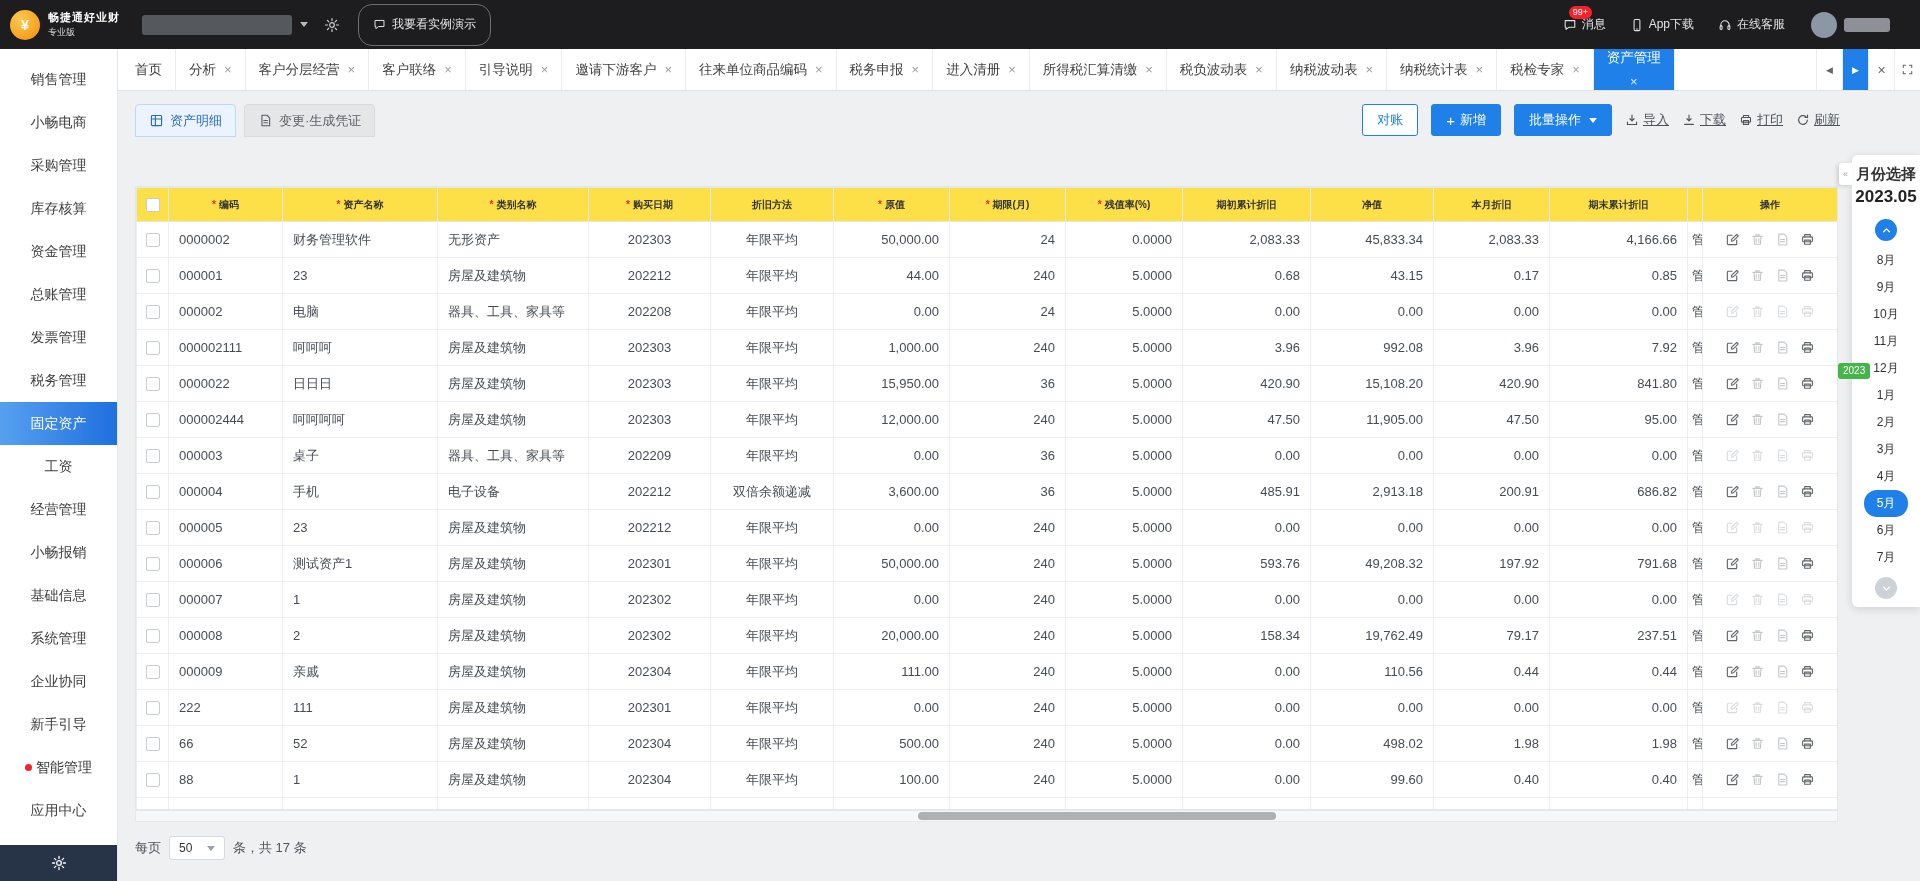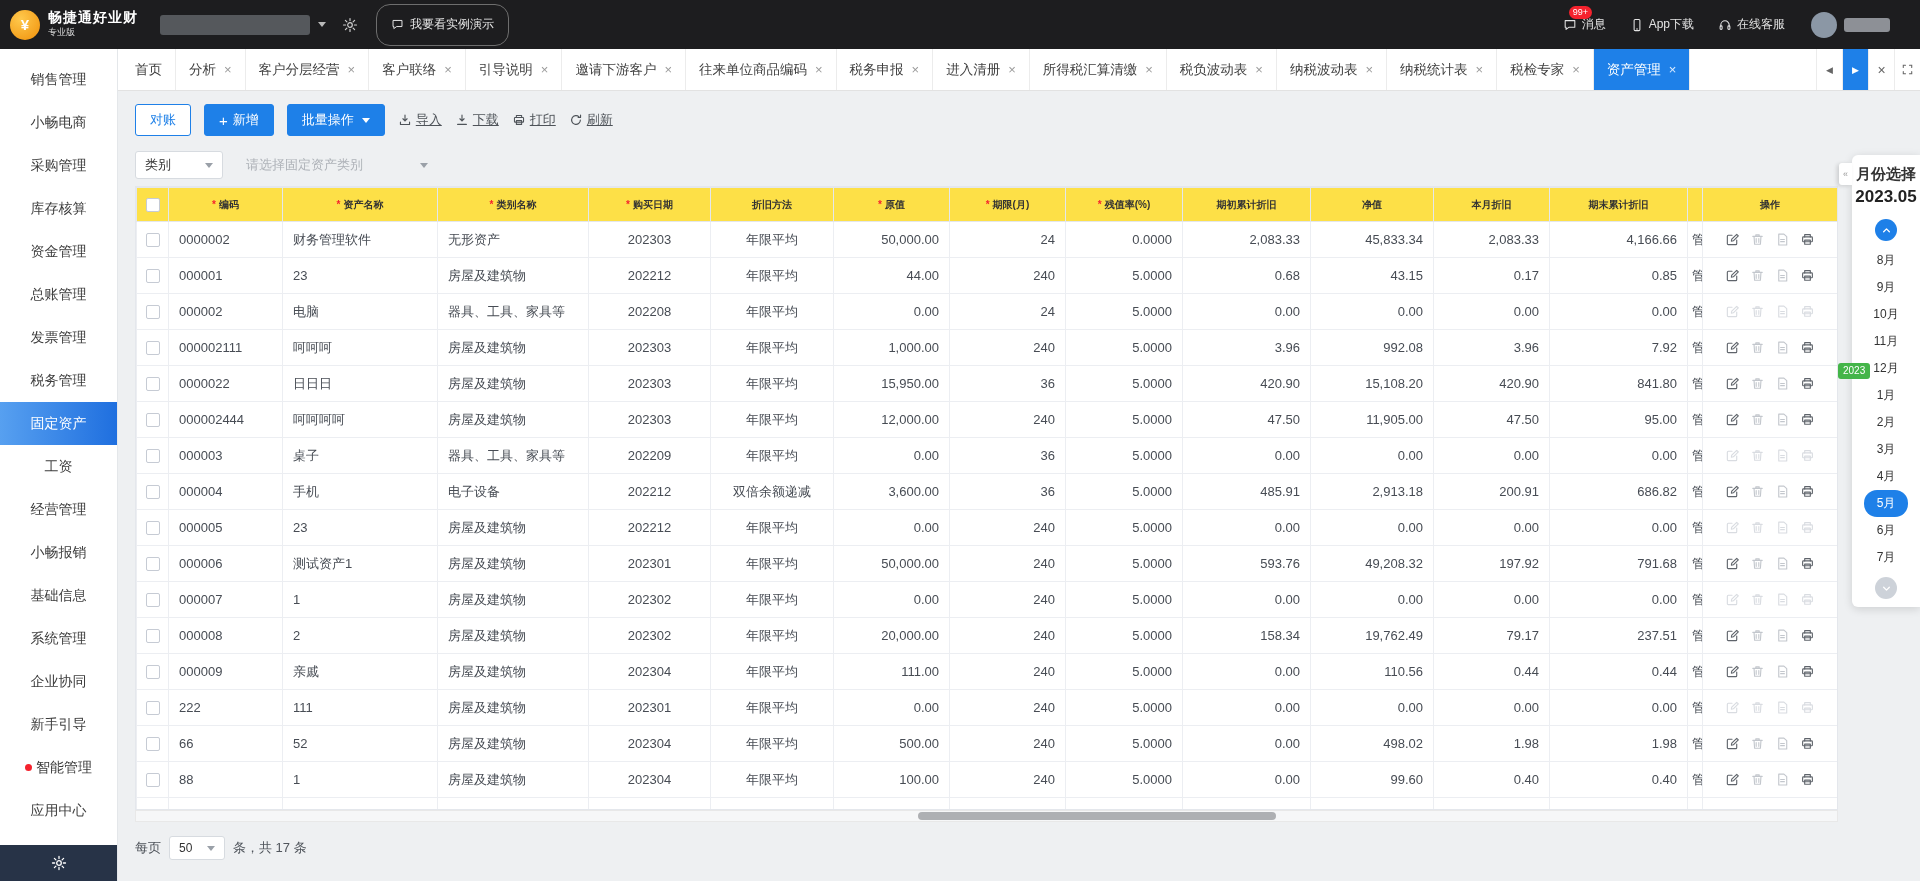--- a/index.html
+++ b/index.html
@@ -7,21 +7,21 @@
   html,body { width:1920px; height:881px; overflow:hidden;
     font-family:"Liberation Sans","DejaVu Sans",sans-serif; background:#eef0f2; }
   .app { position:relative; width:1920px; height:881px; }
 
   
   .topbar { position:absolute; top:0; left:0; width:1920px; height:49px; background:#1d1d1f;
     display:flex; align-items:center; padding:0 30px 0 10px; color:#fff; z-index:30; }
   .brand { display:flex; align-items:center; gap:8px; }
   .brand-logo { width:30px; height:30px; border-radius:50%; color:#fff; font-weight:bold; font-size:15px;
     background:radial-gradient(circle at 35% 30%, #ffc94d, #f0900a); display:flex; align-items:center; justify-content:center; }
-  .brand-title { font-size:14px; font-weight:bold; letter-spacing:1px; line-height:14px; }
+  .brand-title { font-size:11px; font-weight:bold; letter-spacing:1px; line-height:14px; }
   .brand-sub { font-size:9px; color:#d9d9d9; margin-top:2px; }
   .redacted { background:#55585c; border-radius:3px; }
   .company { width:150px; height:20px; margin-left:22px; }
   .caret { width:0; height:0; border:4px solid transparent; border-top:5px solid #b9b9b9; margin-left:8px; transform:translateY(2px); }
   .tb-gear { margin-left:16px; color:#cfcfcf; display:flex; }
   .demo-pill { display:inline-flex; align-items:center; gap:6px; height:42px; padding:0 14px; margin-left:18px;
     border-radius:14px; border:1px solid #6e6e6e; background:transparent; color:#e8e8e8; font-size:12px; cursor:pointer; }
   .tb-spacer { flex:1; }
   .tb-item { position:relative; display:inline-flex; align-items:center; gap:5px; color:#e3e3e3; font-size:12px; margin-left:24px; cursor:pointer; }
   .badge { position:absolute; top:-10px; left:6px; background:var(--red); color:#fff; font-size:9px; padding:0 4px; border-radius:7px; line-height:13px; }
@@ -37,21 +37,21 @@
   .side-item.active { background:linear-gradient(90deg,#57a0f0,#1f6fdf); color:#fff; }
   .side-dot { width:7px; height:7px; background:var(--red); border-radius:50%; flex:none; }
   .side-footer { height:36px; background:#273347; display:flex; align-items:center; justify-content:center; cursor:pointer; color:#fff; }
 
   
   .tabbar { position:absolute; top:49px; left:118px; right:0; height:42px; background:#fff;
     border-bottom:1px solid #e2e2e2; display:flex; z-index:10; }
   .tabs { display:flex; flex:1; overflow:hidden; padding-left:4px; }
   .tab { display:flex; align-items:center; gap:8px; padding:0 13px; font-size:13.5px; color:#3f3f3f;
     border-right:1px solid #ececec; white-space:nowrap; cursor:pointer; }
-  .tab.active { background:var(--accent); color:#fff; }
+  .tab.active { background:var(--accent); color:#fff;flex-direction:column; }
   .tab-close { font-size:13px; color:#9a9a9a; line-height:1; }
   .tab.active .tab-close { color:#dcecff; }
   .tab-controls { display:flex; flex:none; }
   .tc { width:26px; height:41px; background:#fff; border:none; border-left:1px solid #ececec; color:#666;
     font-size:9px; cursor:pointer; display:flex; align-items:center; justify-content:center; }
   .tc.xl { font-size:14px; }
   .tc-blue { background:var(--accent); color:#fff; }
 
   
   .content { position:absolute; top:91px; left:118px; right:0; bottom:0; }
@@ -308,20 +308,36 @@
         <svg viewBox="0 0 16 16" width="13" height="13" fill="none" stroke="currentColor" stroke-width="1.3" stroke-linecap="round">
             <path d="M2.8 5.6V2.8h2.8M10.4 2.8h2.8v2.8M13.2 10.4v2.8h-2.8M5.6 13.2H2.8v-2.8"></path>
           </svg>
       </button>
     </div>
   </div>
 
   <main class="content">
 
     <div class="toolbar-row">
+      <div class="subtabs">
+          <div class="subtab active">
+            <svg viewBox="0 0 16 16" width="15" height="15" fill="none" stroke="currentColor" stroke-width="1.2" stroke-linecap="round" stroke-linejoin="round" class="">
+              <rect x="2.6" y="2.6" width="10.8" height="10.8" rx="1"></rect>
+              <path d="M2.6 6.4h10.8M6.8 2.6v10.8"></path>
+            </svg>
+            <span>资产明细</span>
+          </div>
+          <div class="subtab inactive">
+            <svg viewBox="0 0 16 16" width="15" height="15" fill="none" stroke="currentColor" stroke-width="1.2" stroke-linecap="round" stroke-linejoin="round" class="">
+              <path d="M4.2 2.4h5.4l2.8 2.8v8.4H4.2z"></path>
+              <path d="M6.2 8h4M6.2 10.4h4"></path>
+            </svg>
+            <span>变更·生成凭证</span>
+          </div>
+        </div>
       <div class="actions">
         <button class="btn ghost">
           <span>对账</span>
         </button>
         <button class="btn solid">
           <span class="plus">+</span>
           <span>新增</span>
         </button>
         <button class="btn solid">
           <span>批量操作</span>
@@ -349,30 +365,20 @@
         </button>
         <button class="tool">
           <svg viewBox="0 0 16 16" width="14" height="14" fill="none" stroke="currentColor" stroke-width="1.3" stroke-linecap="round" stroke-linejoin="round">
               <path d="M13 8a5 5 0 1 1-1.5-3.6M13.2 2.4v2.8h-2.8"></path>
             </svg>
           <span>刷新</span>
         </button>
       </div>
     </div>
 
-    <div class="filter-row">
-      <div class="select">
-        <span>类别</span>
-        <span class="caret-g"></span>
-      </div>
-      <div class="select plain">
-        <span class="ph">请选择固定资产类别</span>
-        <span class="caret-g"></span>
-      </div>
-    </div>
 
     <div class="table-wrap">
       <table>
         <colgroup id="cols">
             <col style="width: 32px;">
             <col style="width: 114px;">
             <col style="width: 155px;">
             <col style="width: 151px;">
             <col style="width: 122px;">
             <col style="width: 123px;">

